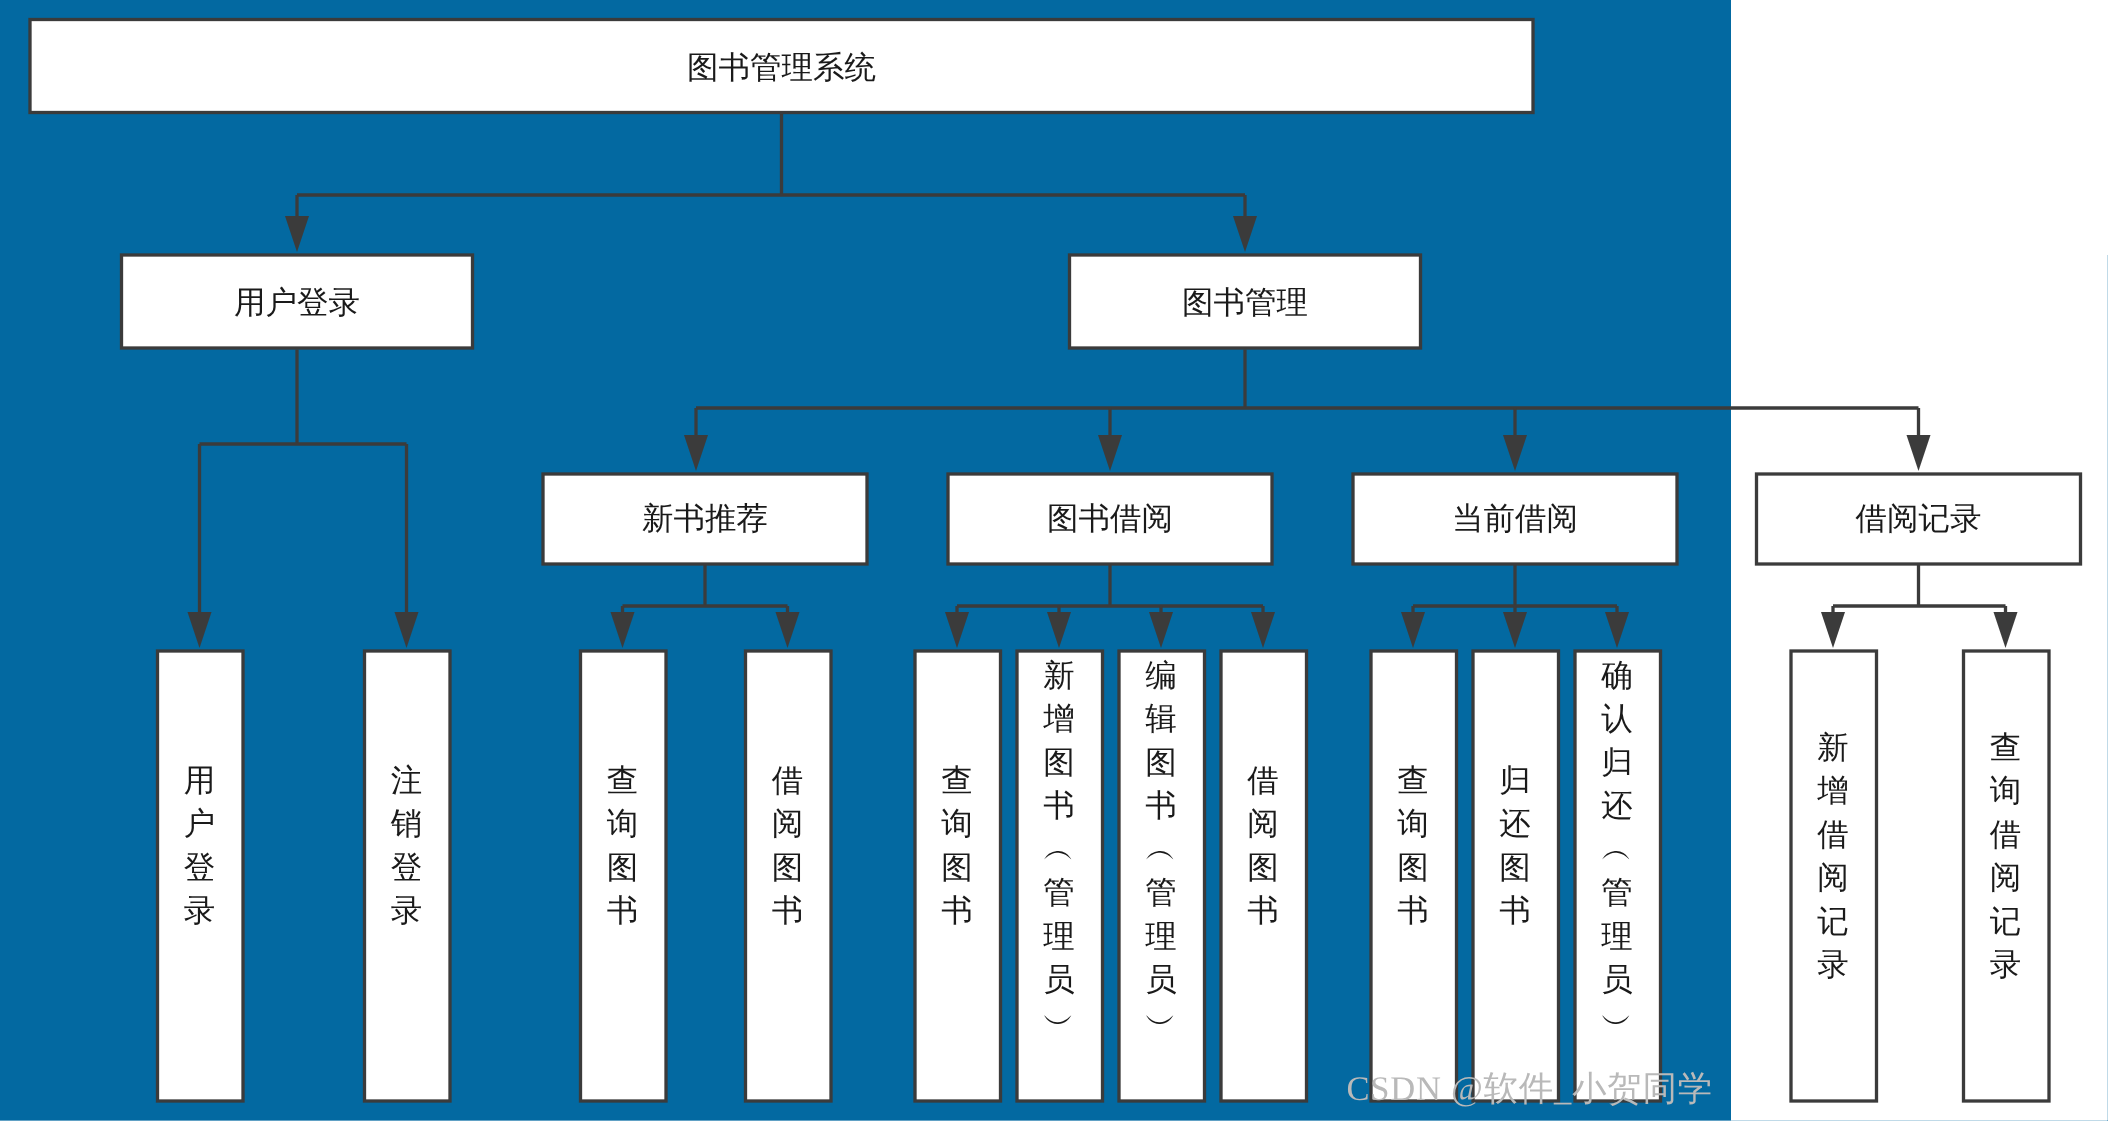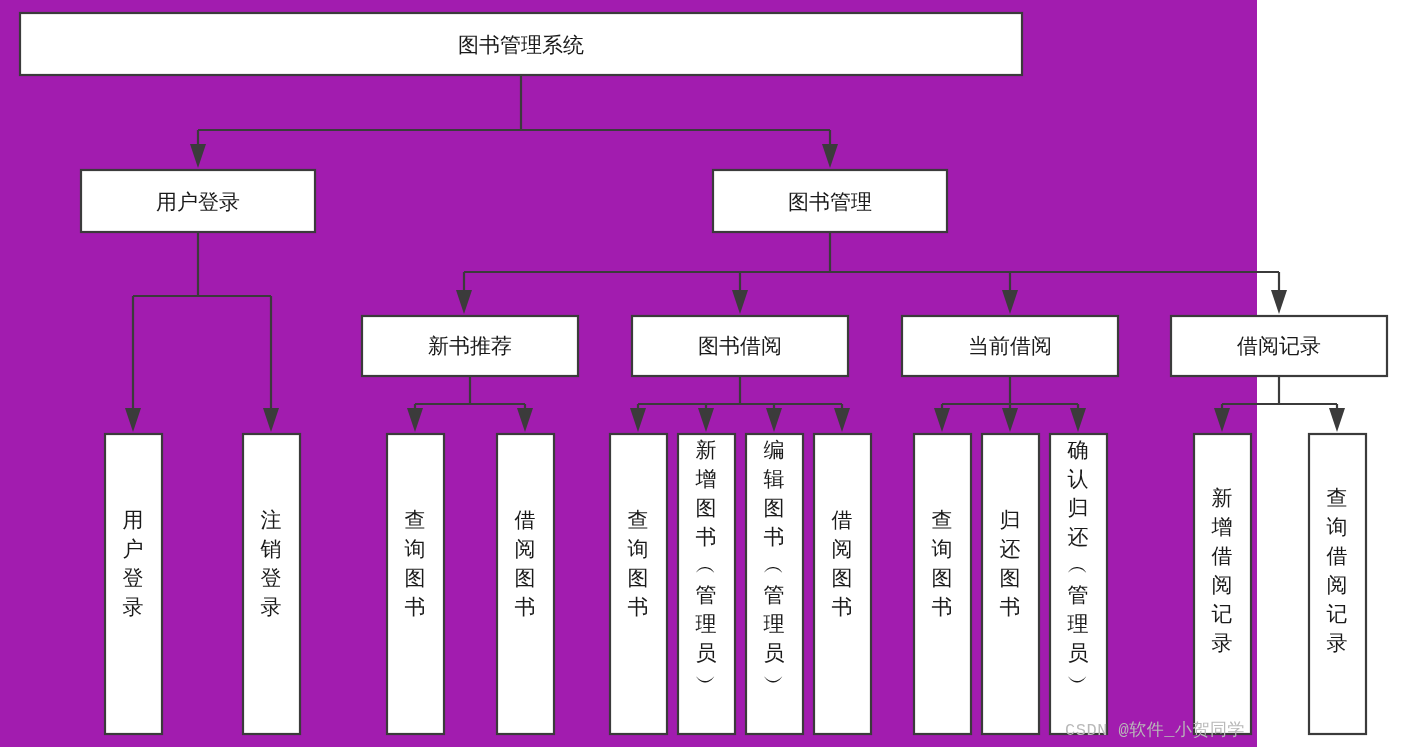--- a/index.html
+++ b/index.html
@@ -8,23 +8,23 @@
     background: #ffffff;
   }
   body {
     width: 1405px;
     height: 747px;
     font-family: "DejaVu Sans", "Liberation Sans", sans-serif;
     overflow: hidden;
   }
   #diagram-root {
     position: relative;
-    width: 1257px;
+    width: 1154px;
     height: 747px;
-    background: #a21caf;
+    background: #0369a1;
   }
   svg#flow-svg {
     position: absolute;
     left: 0;
     top: 0;
     width: 1405px;
     height: 747px;
     display: block;
   }
   .node-box {
@@ -52,22 +52,22 @@
   .node-label-v {
     font-family: "DejaVu Sans", "Liberation Sans", sans-serif;
     font-size: 21px;
     fill: #1a1a1a;
     text-anchor: middle;
   }
   .watermark-text {
     position: absolute;
     right: 12px;
     bottom: 6px;
-    font-family: Liberation Mono, monospace;
-    font-size: 17px;
+    font-family: Liberation Serif, serif;
+    font-size: 23px;
     color: #b9b9b9;
     white-space: nowrap;
     letter-spacing: 0.5px;
     user-select: none;
   }
 </style>
 </head>
 <body>
 
 <div id="diagram-root">

